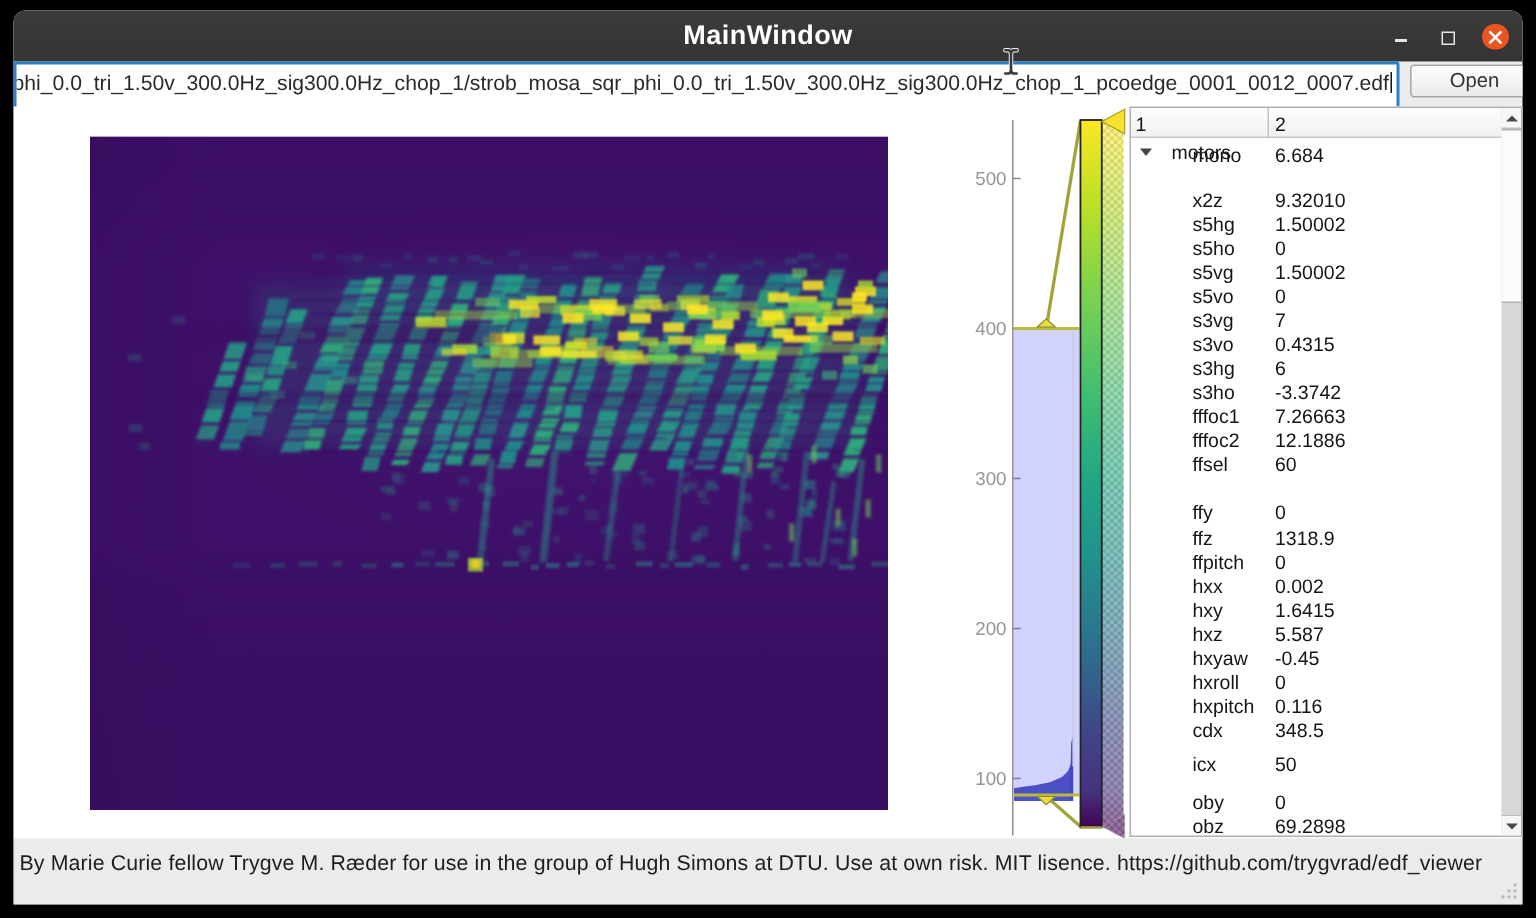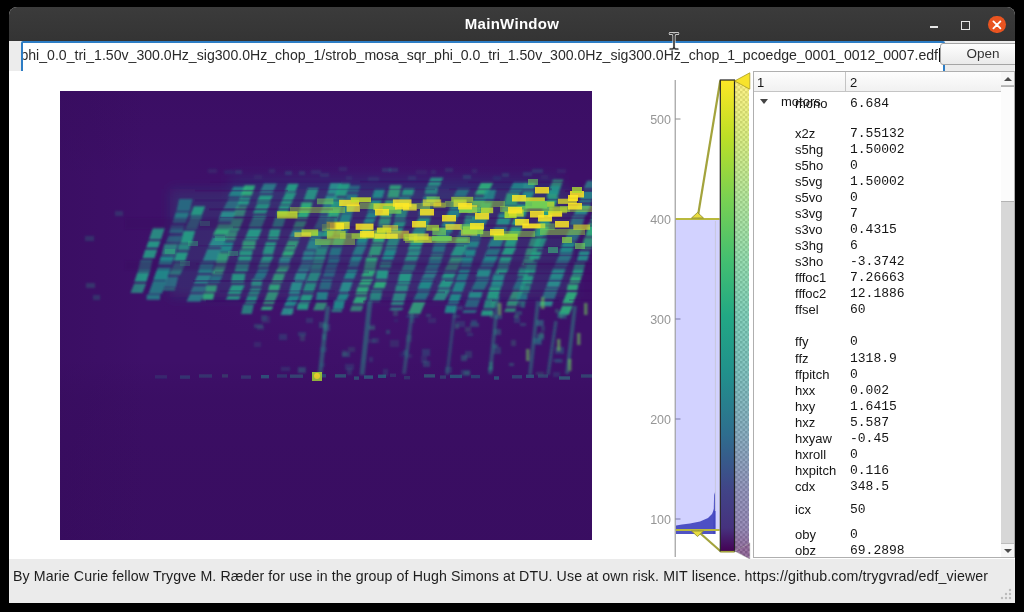--- a/index.html
+++ b/index.html
@@ -3,49 +3,49 @@
 <meta charset="utf-8">
 <style>
   * { margin:0; padding:0; box-sizing:border-box; }
   html,body { width:1024px; height:612px; background:#000; overflow:hidden;
     font-family:"Liberation Sans", sans-serif; }
   #win { position:absolute; left:9px; top:7px; width:1006px; height:596px;
     background:#ececec; border-radius:8px 8px 0 0; overflow:hidden; }
   #titlebar { position:absolute; left:0; top:0; width:1006px; height:34px;
     background:linear-gradient(#3b3b3b,#343434); }
   #title { position:absolute; left:0; top:0; width:1006px; height:34px;
-    text-align:center; line-height:33px; color:#fff; font-size:15px; font-weight:bold; letter-spacing:0.3px; }
+    text-align:center; line-height:33px; color:#fff; font-size:18px; font-weight:bold; letter-spacing:0.3px; }
   .minbtn { position:absolute; left:920.5px; top:18.5px; width:8px; height:2.4px; background:#e6e6e6; }
   .maxbtn { position:absolute; left:952px; top:14px; width:8.5px; height:8.5px; border:1.4px solid #e6e6e6; }
   .closebtn { position:absolute; left:979px; top:8.5px; width:17.5px; height:17.5px;
     border-radius:50%; background:#e95420; }
   .closebtn svg { position:absolute; left:0; top:0; }
   #pathinput { position:absolute; left:0; top:34px; width:924px; height:38px;
-    background:#fff; border:2px solid #2d7dc5; border-radius:2px; overflow:hidden;margin-left:12px; }
+    background:#fff; border:2px solid #2d7dc5; border-radius:2px; overflow:hidden; }
   #pathinput .txt { position:absolute; right:3px; top:0; height:24px; line-height:25px;
     white-space:nowrap; font-size:14.1px; color:#2a2a2a; }
   #caret { display:inline-block; width:1px; height:14px; background:#111;
     vertical-align:-2px; margin-left:1px; }
   #openbtn { position:absolute; left:931px; top:36px; width:86px; height:22px;
     background:linear-gradient(#fefefe,#eaeaea); border:1px solid #a5a5a5; border-radius:3px;
     text-align:center; line-height:20px; font-size:13.5px; color:#333; }
   #content { position:absolute; left:0; top:64px; width:1006px; height:488px; background:#fff; }
   #detimg { position:absolute; left:50.5px; top:20px; width:532px; height:449px; }
   #histsvg { position:absolute; left:631px; top:0px; }
   
   #tree { position:absolute; left:744px; top:0px; width:262px; height:487px;
     background:#fff; border:1px solid #afafaf; font-size:13px; color:#151515; }
   #treehdr { position:absolute; left:0; top:0; width:247px; height:20px;
     background:linear-gradient(#fdfdfd,#f1f1f1); border-bottom:1px solid #c4c4c4; }
   #treehdr .c1 { position:absolute; left:3px; top:1px; line-height:19px; }
   #treehdr .c2 { position:absolute; left:96px; top:1px; line-height:19px; }
   #treehdr .div { position:absolute; left:91px; top:0; width:1px; height:20px; background:#c4c4c4; }
   .trow { position:absolute; left:0; width:246px; height:16px; line-height:16px;text-align:right; }
   .trow .nm { position:absolute; left:41px; }
-  .trow .vl { position:absolute; left:96px;font-family:Liberation Mono, monospace; }
+  .trow .vl { position:absolute; left:96px; }
   #expander { position:absolute; left:6px; top:27px; width:0; height:0;
     border-left:4.5px solid transparent; border-right:4.5px solid transparent;
     border-top:5.5px solid #444; }
   
   #vsb { position:absolute; left:247px; top:0; width:13px; height:485px; background:#d7d7d7; }
   #vsb .btn { position:absolute; left:0; width:13px; height:14px; background:#f6f6f6; }
   #vsb .btn.up { top:0; border-bottom:1px solid #bdbdbd; }
   #vsb .btn.dn { bottom:0; border-top:1px solid #bdbdbd; }
   #vsb .arr { position:absolute; left:2.5px; width:0; height:0;
     border-left:4px solid transparent; border-right:4px solid transparent; }
@@ -771,21 +771,21 @@
       <div id="expander"></div>
       <div class="trow" style="top:21.5px">
           <span style="position:absolute;left:27px">motors</span>
         </div>
       <div class="trow" style="top:24px">
           <span class="nm">mono</span>
           <span class="vl">6.684</span>
         </div>
       <div class="trow" style="top:53.6px">
           <span class="nm">x2z</span>
-          <span class="vl">7.55132</span>
+          <span class="vl">9.32010</span>
         </div>
       <div class="trow" style="top:69.7px">
           <span class="nm">s5hg</span>
           <span class="vl">1.50002</span>
         </div>
       <div class="trow" style="top:85.7px">
           <span class="nm">s5ho</span>
           <span class="vl">0</span>
         </div>
       <div class="trow" style="top:101.8px">

